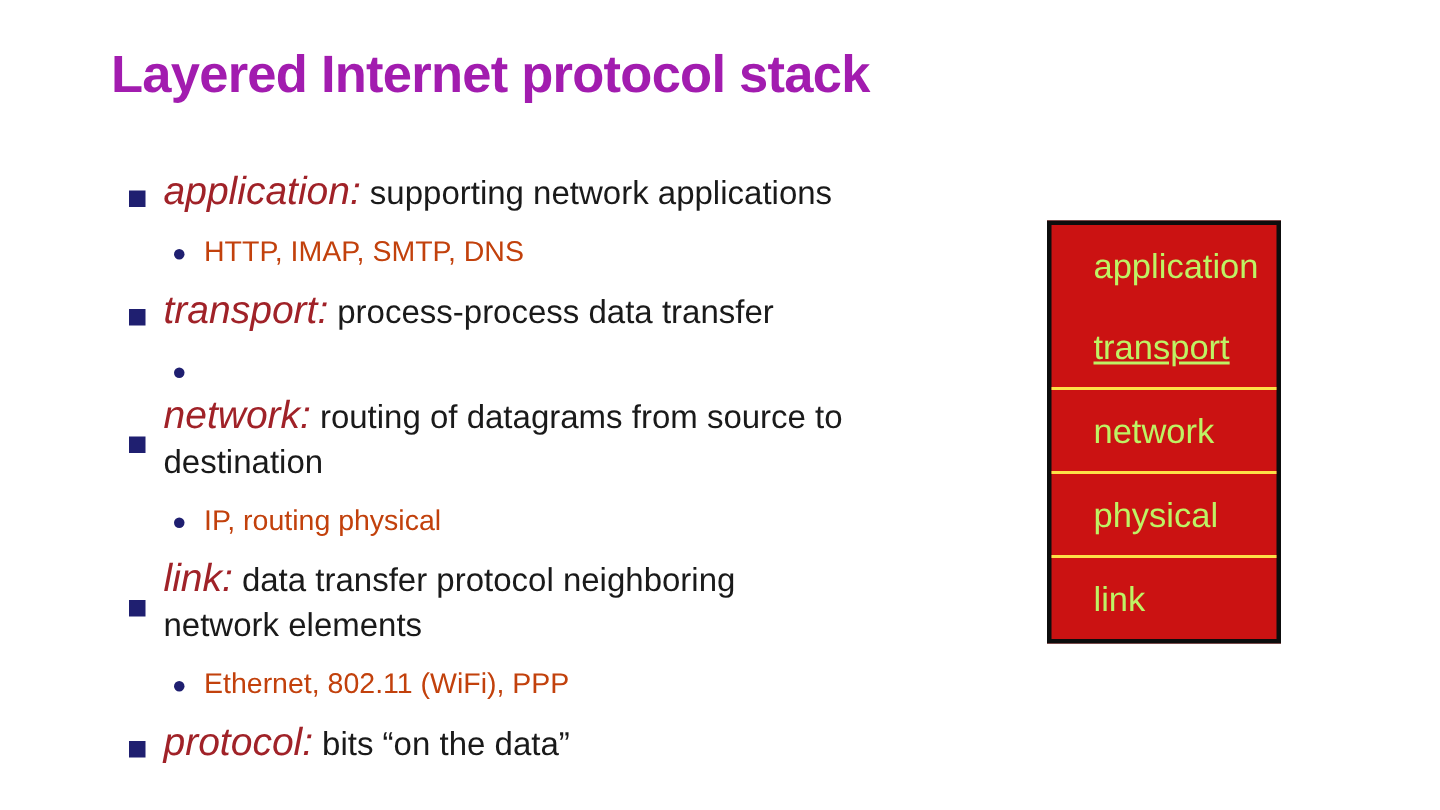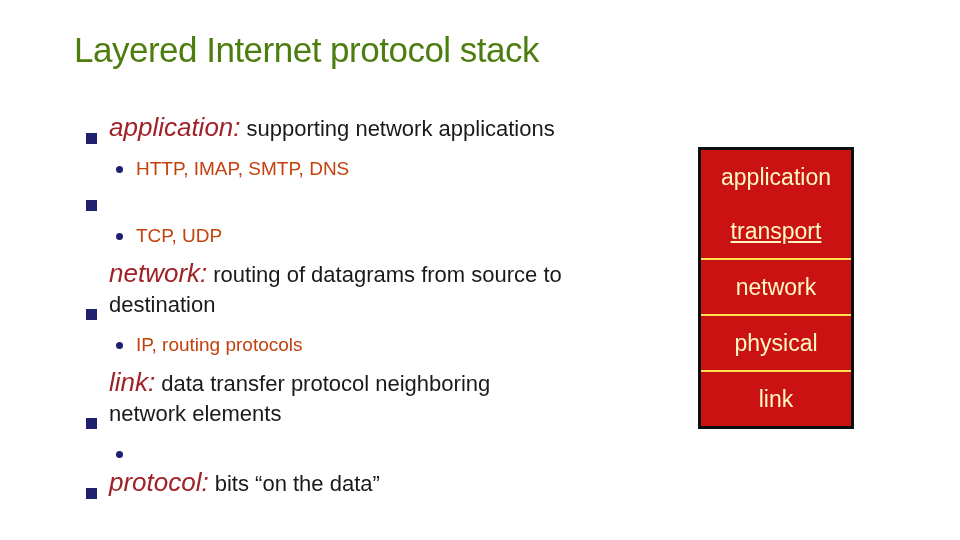--- a/index.html
+++ b/index.html
@@ -8,32 +8,32 @@
     position: relative;
     overflow: hidden;
     background: #ffffff;
     font-family: "Liberation Sans", "DejaVu Sans", sans-serif;
   }
   .title {
     position: absolute;
     left: 74px; top: 30px;
     margin: 0;
     font-size: 35px;
-    font-weight: normal;
+    font-weight: bold;
     letter-spacing: -0.5px;
-    color: #4d7c0f;
+    color: #a21caf;
   }
   .content {
     position: absolute;
     left: 86px; top: 112px;
     width: 590px;
   }
   .bullet {
     display: flex;
-    align-items: flex-end;
+    align-items: center;
     margin-bottom: 6px;
   }
   .sq {
     flex: 0 0 auto;
     width: 11px; height: 11px;
     background: #1F1F70;
     margin: 9px 12px 0 0;
   }
   .bl-text {
     margin: 0;
@@ -66,23 +66,23 @@
   .stack {
     position: absolute;
     left: 698px; top: 147px;
     width: 150px;
     background: #CB1212;
     border: 3px solid #0D0D0D;
   }
   .layer {
     height: 54px;
     line-height: 54px;
-    text-align: center;
-    color: #fef9c3;
+    color: #bef264;
     font-size: 23px;
+    padding-left: 28px;
   }
   .layer + .layer { border-top: 2px solid #fde047; }
   .stack .layer:nth-child(2) { border-top: none; text-decoration: underline; }
 </style>
 </head>
 <body>
 
 <h1 class="title">Layered Internet protocol stack</h1>
 
 <div class="content">
@@ -91,43 +91,44 @@
     <span class="sq"></span>
     <p class="bl-text"><em class="term">application:</em><span class="desc">supporting network applications</span></p>
   </div>
   <div class="sub">
     <span class="dot"></span>
     <span>HTTP, IMAP, SMTP, DNS</span>
   </div>
 
   <div class="bullet">
     <span class="sq"></span>
+    <p class="bl-text"><em class="term">transport:</em><span class="desc">process-process data transfer</span></p>
   </div>
   <div class="sub">
     <span class="dot"></span>
-    <span>TCP, UDP</span>
   </div>
 
   <div class="bullet">
     <span class="sq"></span>
     <p class="bl-text"><em class="term">network:</em><span class="desc">routing of datagrams from source to
 destination</span></p>
   </div>
   <div class="sub">
     <span class="dot"></span>
-    <span>IP, routing protocols</span>
+    <span>IP, routing physical</span>
   </div>
 
   <div class="bullet">
     <span class="sq"></span>
     <p class="bl-text"><em class="term">link:</em><span class="desc">data transfer protocol neighboring
 network elements</span></p>
   </div>
   <div class="sub">
     <span class="dot"></span>
+    <span>Ethernet, 802.11 (WiFi), PPP</span>
   </div>
 
   <div class="bullet">
     <span class="sq"></span>
     <p class="bl-text"><em class="term">protocol:</em><span class="desc">bits “on the data”</span></p>
   </div>
 
 </div>
 
 <div class="stack">

